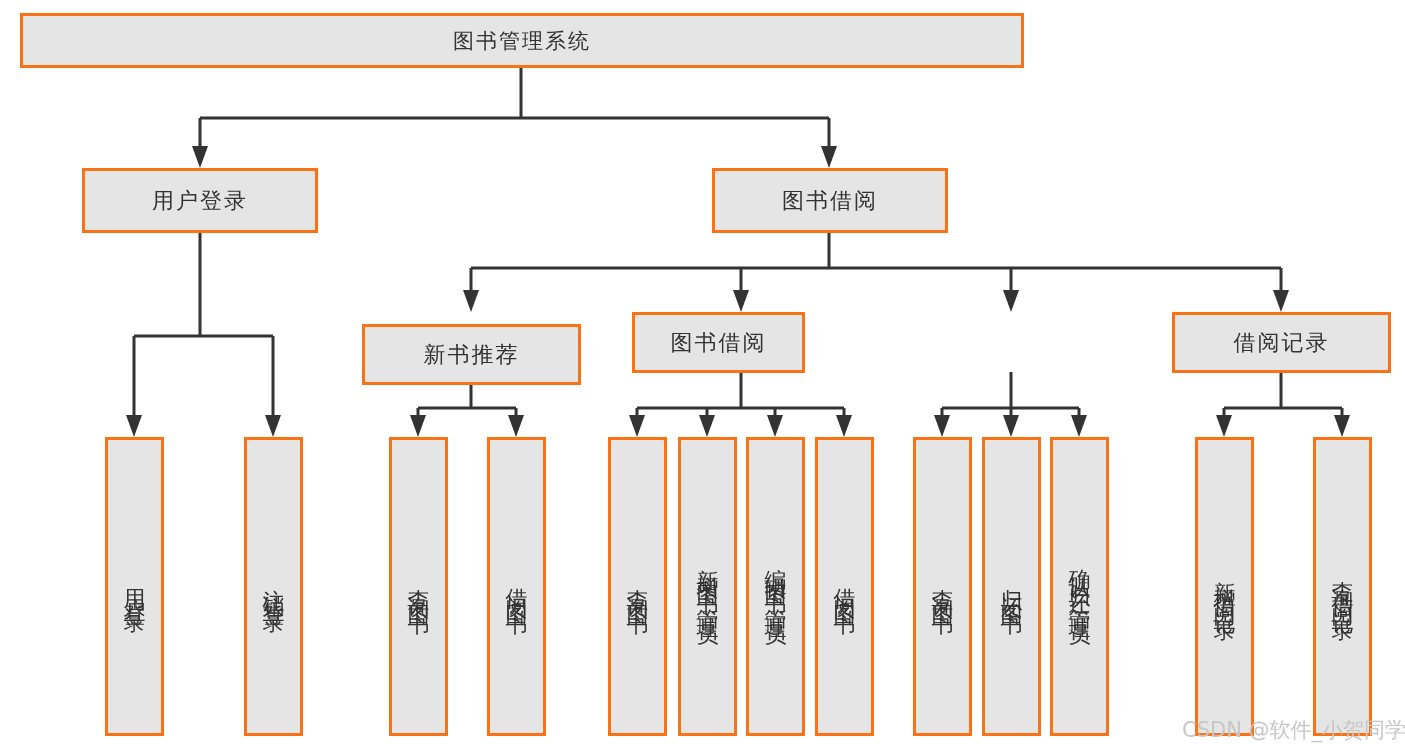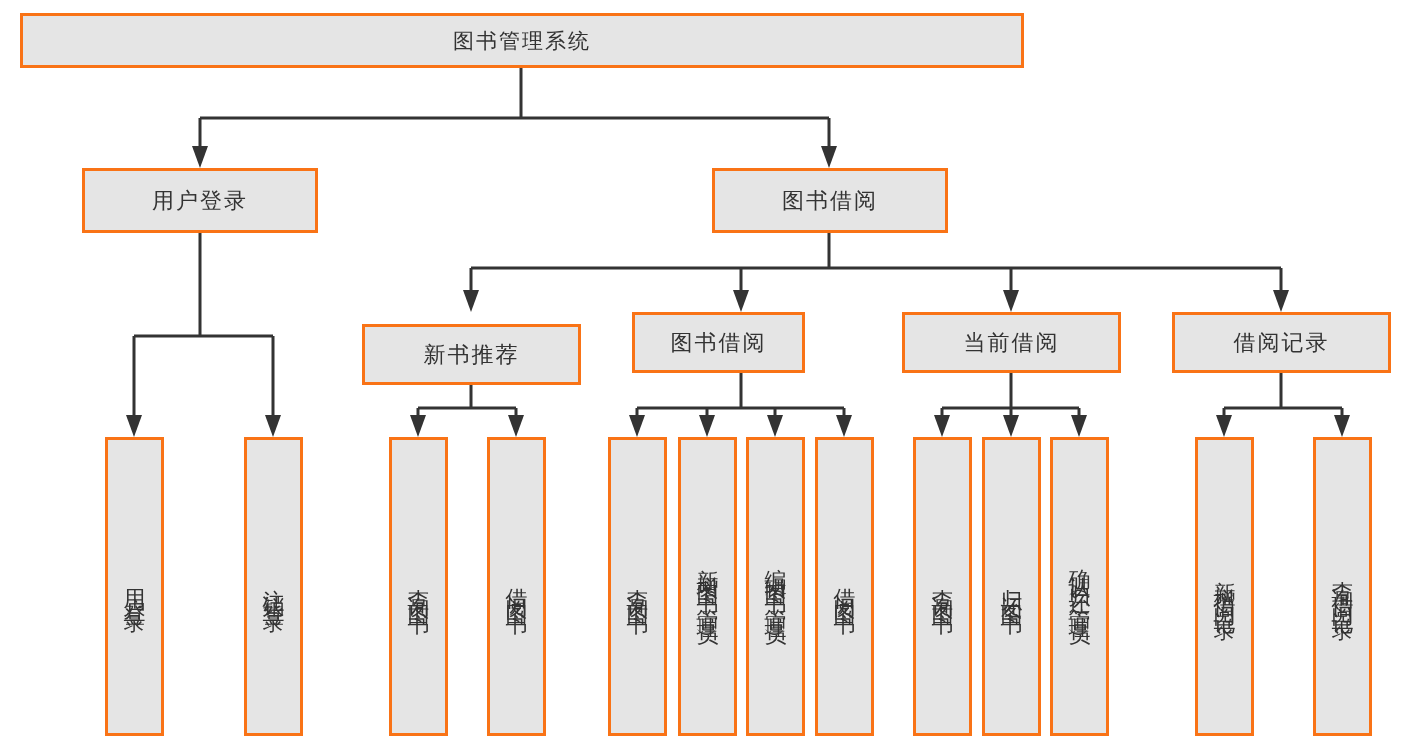--- a/index.html
+++ b/index.html
@@ -126,23 +126,20 @@
   <div class="box" style="left:712px; top:168px; width:236px; height:65px;">
     <span class="hlabel">图书借阅</span>
   </div>
 
   <div class="box" style="left:362px; top:312px; width:219px; height:61px;margin-top:12px;">
     <span class="hlabel">新书推荐</span>
   </div>
   <div class="box" style="left:632px; top:312px; width:173px; height:61px;">
     <span class="hlabel">图书借阅</span>
   </div>
-  <div class="box" style="left:902px; top:312px; width:219px; height:61px;">
-    <span class="hlabel">当前借阅</span>
-  </div>
   <div class="box" style="left:1172px; top:312px; width:219px; height:61px;">
     <span class="hlabel">借阅记录</span>
   </div>
 
   <div class="box leaf" style="left:105px;">
     <span class="vlabel">用户登录</span>
   </div>
   <div class="box leaf" style="left:244px;">
     <span class="vlabel">注销登录</span>
   </div>
@@ -177,14 +174,15 @@
     <span class="vlabel">确认归还（管理员）</span>
   </div>
 
   <div class="box leaf" style="left:1195px;">
     <span class="vlabel">新增借阅记录</span>
   </div>
   <div class="box leaf" style="left:1313px;">
     <span class="vlabel">查询借阅记录</span>
   </div>
 
+  <div class="watermark">CSDN @软件_小贺同学</div>
 
 </div>
 
 </body></html>

